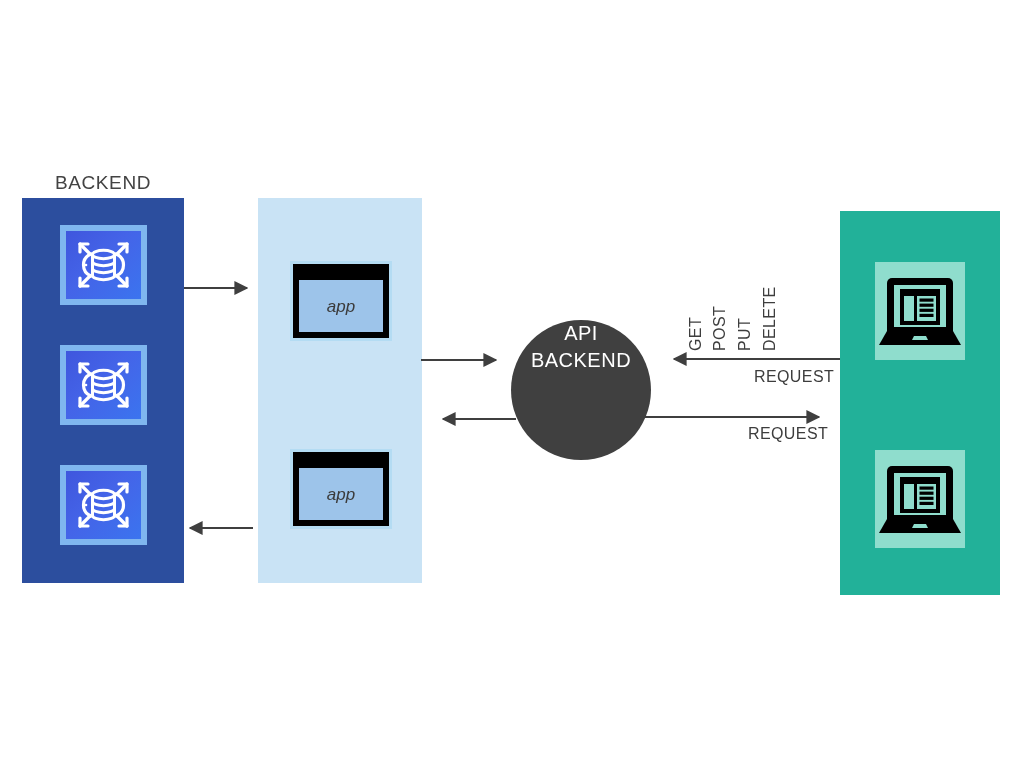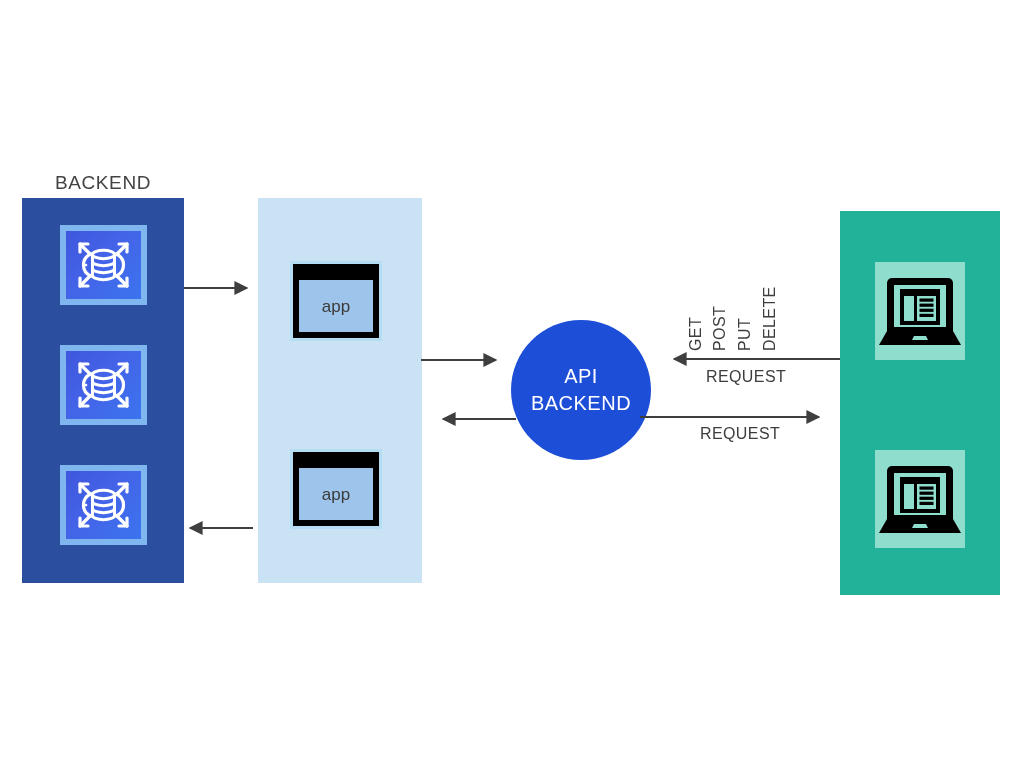--- a/index.html
+++ b/index.html
@@ -68,23 +68,24 @@
   }
   .db-icon svg { position: absolute; left: 0; top: 0; }
   #db-1 { top: 225px; }
   #db-2 { top: 345px; }
   #db-3 { top: 465px; }
 
   
   .app-box {
     position: absolute;
     left: 290px;
-    width: 92px;
+    width: 102px;
     height: 80px;
     background: #b4dcf3;
+    font-style: italic;
   }
   .app-box .bezel {
     position: absolute;
     left: 3px; top: 3px; right: 3px; bottom: 3px;
     background: #000000;
   }
   .app-box .screen {
     position: absolute;
     left: 9px; top: 19px; right: 9px; bottom: 9px;
     background: #9dc4ea;
@@ -111,44 +112,44 @@
   .laptop-icon svg { position: absolute; left: 0; top: 0; }
   #laptop-1 { top: 262px; }
   #laptop-2 { top: 450px; }
 
   
   #api-service {
     position: absolute;
     left: 511px; top: 320px;
     width: 140px; height: 140px;
     border-radius: 50%;
-    background: #1d4ed8;
+    background: #404040;
     display: flex;
     flex-direction: column;
     align-items: center;
-    justify-content: center;
     color: #ffffff;
     font-size: 20px;
     line-height: 1.35;
     letter-spacing: 0.5px;
   }
 
   
   .arrow-svg {
     position: absolute;
     overflow: visible;
   }
 
   
   .edge-label {
     position: absolute;
     font-size: 16px;
     letter-spacing: 0.4px;
     color: #3d3d3d;
     white-space: nowrap;
+    margin-left: 48px;
   }
   #label-request  { left: 706px; top: 368px; }
   #label-response { left: 700px; top: 425px; }
 
   .verb-label {
     position: absolute;
     font-size: 16px;
     letter-spacing: 0.4px;
     color: #3d3d3d;
     white-space: nowrap;

